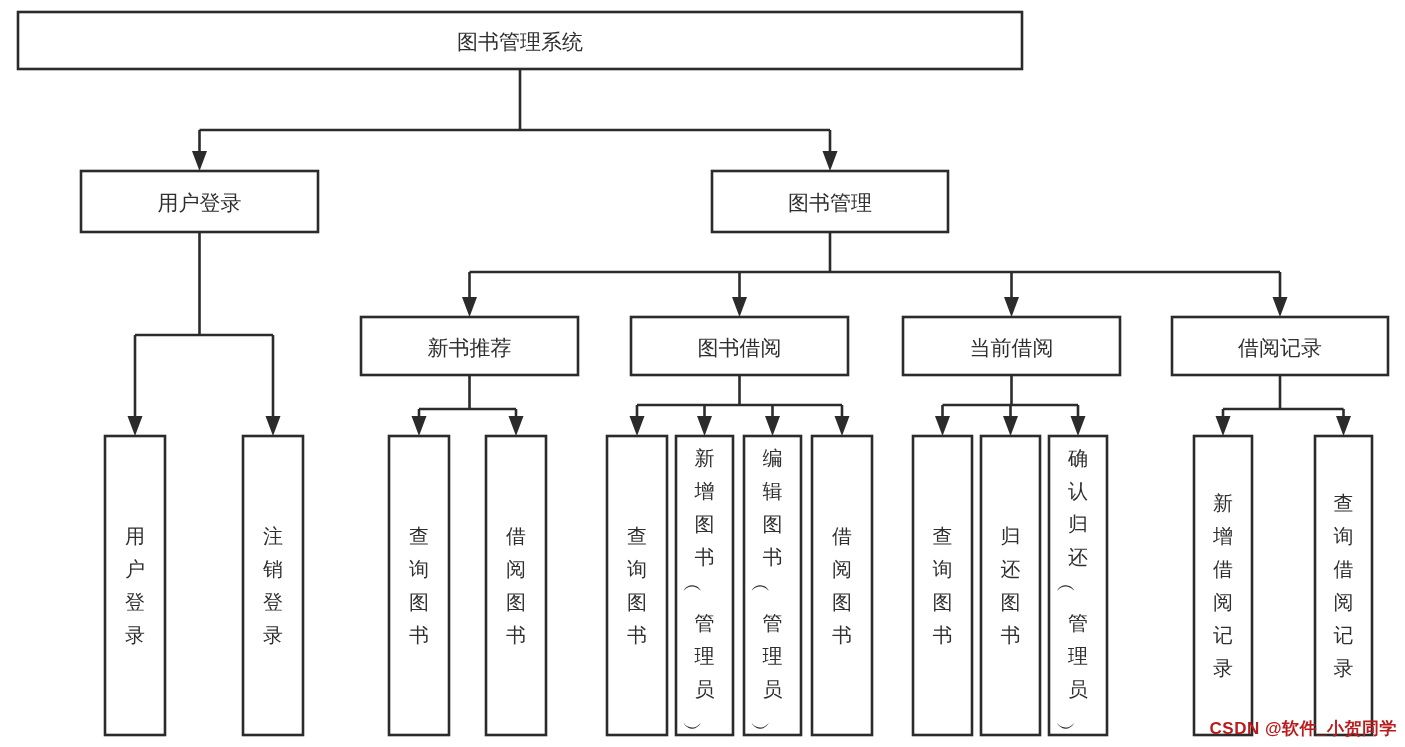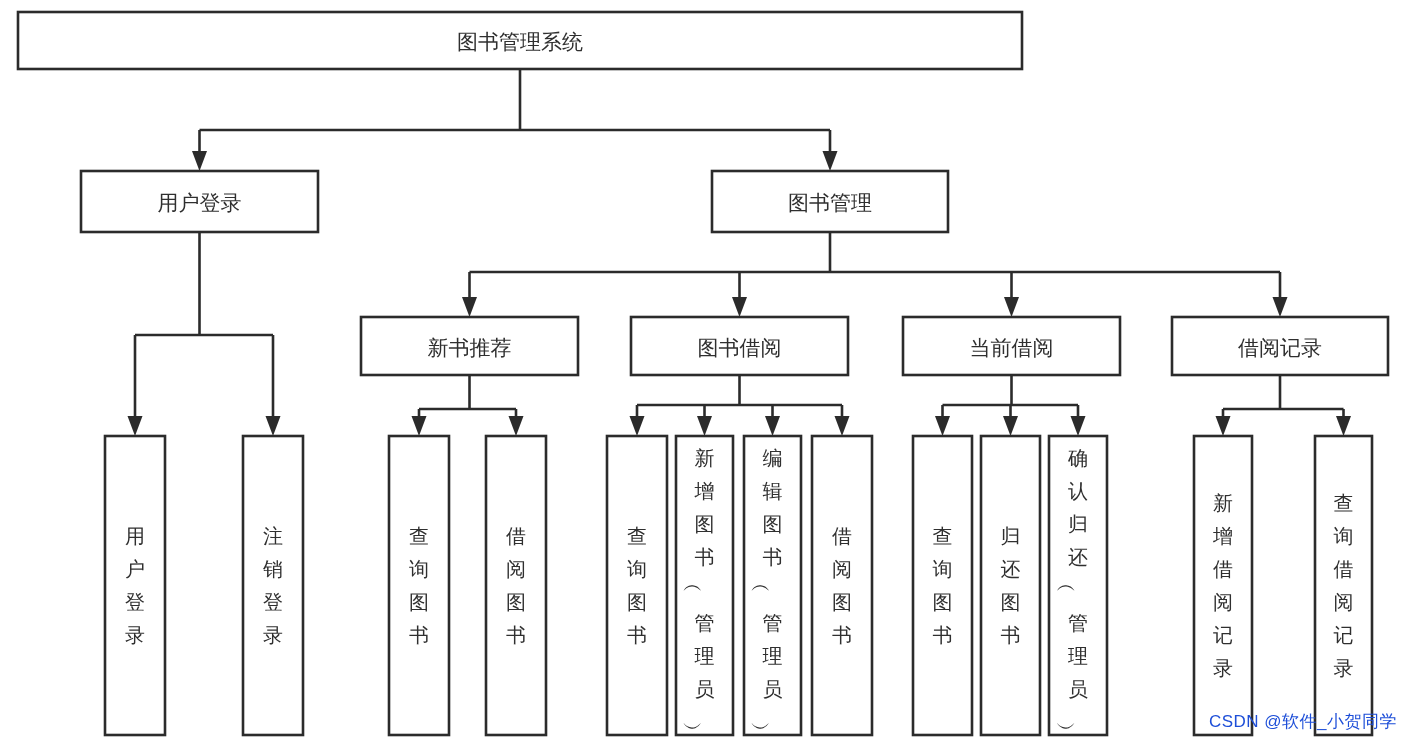--- a/index.html
+++ b/index.html
@@ -52,27 +52,28 @@
   .node-label-h {
     text-anchor: middle;
   }
   .node-label-v {
     text-anchor: middle;
     font-size: 20px;
   }
   .watermark-text {
     position: absolute;
     right: 8px;
-    bottom: 14px;
+    bottom: 7px;
     font-family: "Liberation Sans", "DejaVu Sans", sans-serif;
     font-size: 17px;
-    color: #1d4ed8;
+    color: #b91c1c;
     letter-spacing: 0.5px;
     white-space: nowrap;
     user-select: none;
+    font-weight: bold;
   }
 </style>
 </head>
 <body>
 
 <div id="diagram-root">
   <svg class="diagram-canvas" viewBox="0 0 1405 747">
     <g id="connector-layer">
         <g>
           <path class="connector" d="M 520 69 L 520 130"></path>

